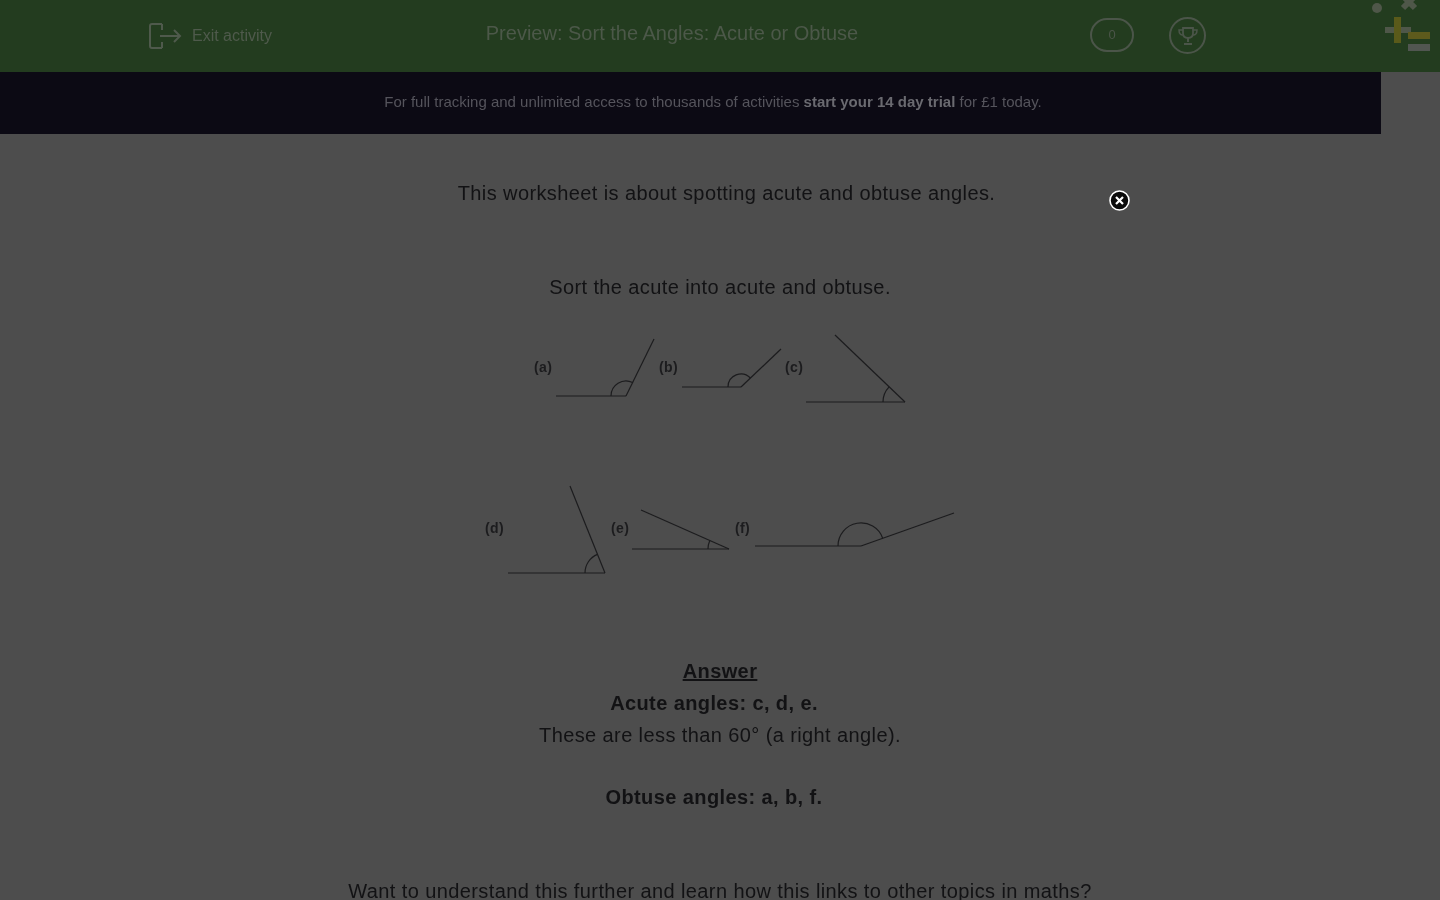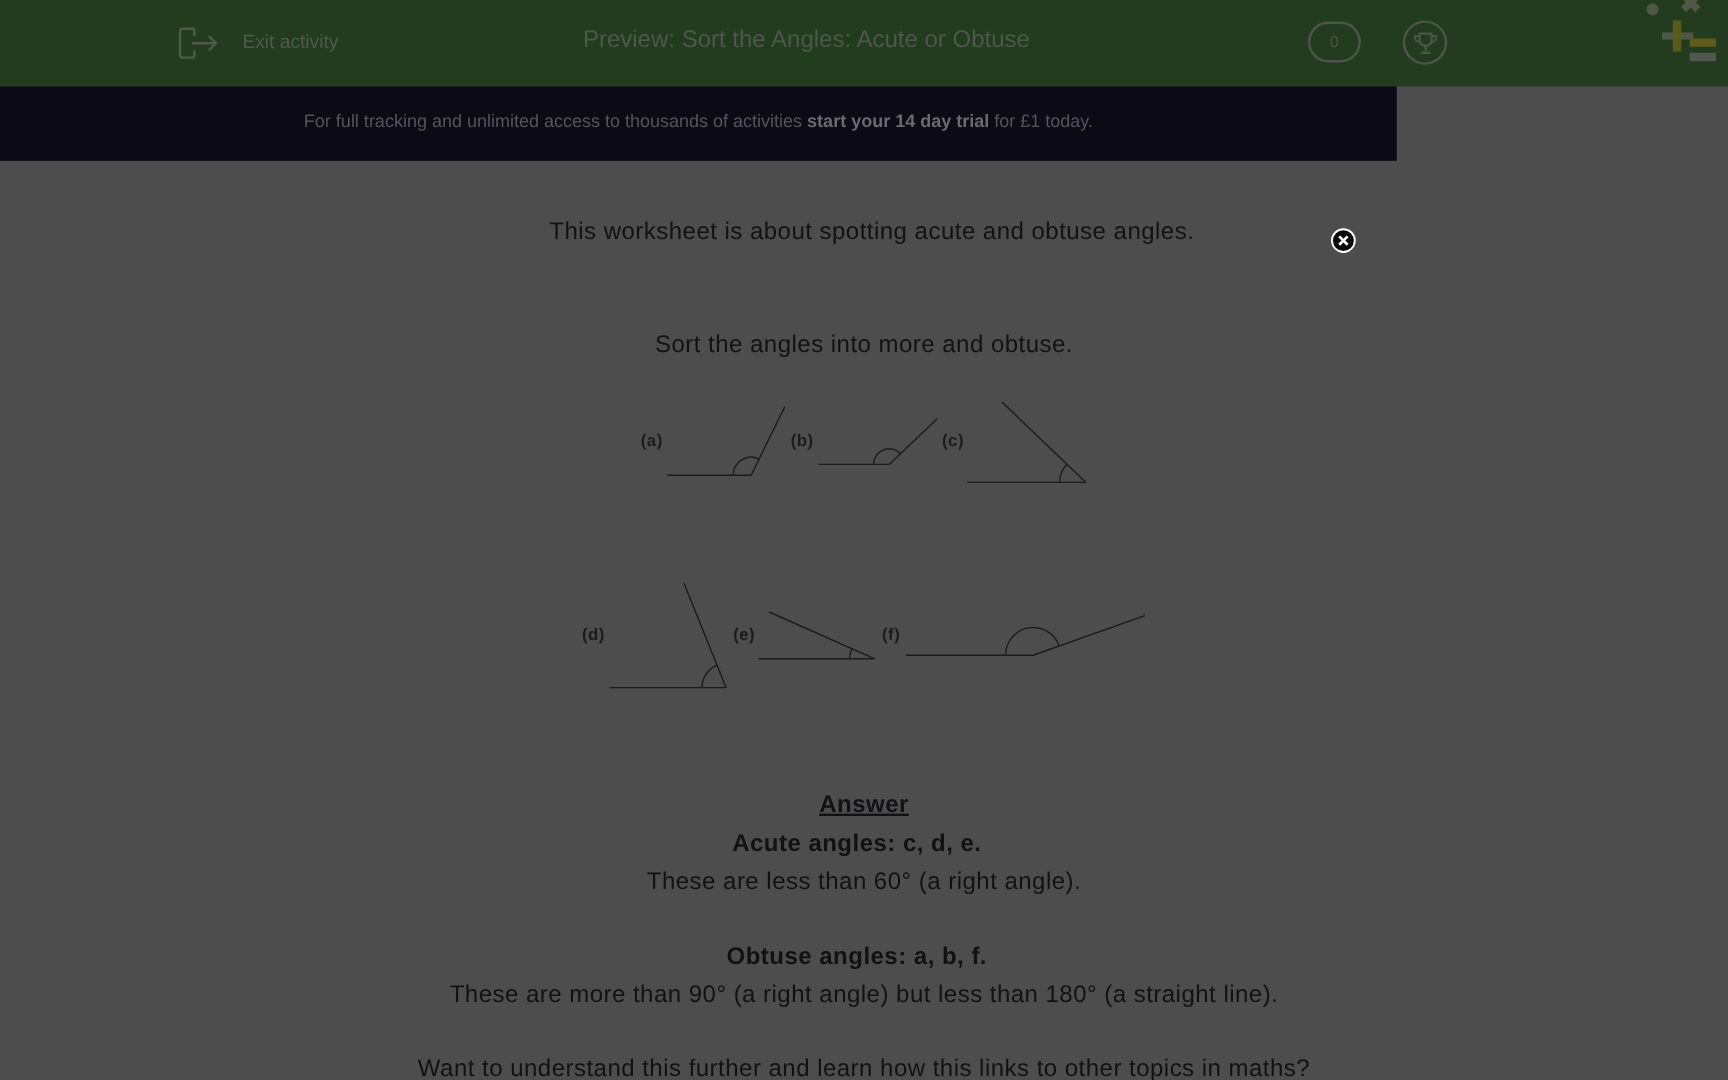--- a/index.html
+++ b/index.html
@@ -1,25 +1,25 @@
 <!DOCTYPE html>
 <html><head>
 <meta charset="utf-8">
 <style>
   html, body { margin:0; padding:0; }
   body { width:1440px; height:900px; overflow:hidden; background:#4d4d4d; font-family:"Liberation Sans", sans-serif; position:relative; }
   .topbar { position:absolute; left:0; top:0; width:1440px; height:72px; background:#233c1f; }
-  .exit { position:absolute; left:148px; top:20px; height:32px; display:flex; align-items:center; gap:20px; color:#4f5a4c; font-size:16px; cursor:pointer; }
+  .exit { position:absolute; left:148px; top:20px; height:32px; display:flex; align-items:center; gap:10px; color:#4f5a4c; font-size:16px; cursor:pointer; }
   .exit svg { display:block; }
   .title { position:absolute; left:0; right:0; top:22px; text-align:center; font-size:20px; color:#4c5849; pointer-events:none; }
   .title span { position:relative; left:-48px; }
   .score { position:absolute; left:1090px; top:18px; width:44px; height:34px; border:2px solid #4b5549; border-radius:20px; box-sizing:border-box; color:#4b5549; font-size:13px; text-align:center; line-height:30px; cursor:pointer; }
   .trophy { position:absolute; left:1169px; top:17px; width:37px; height:37px; border:2px solid #4b5549; border-radius:50%; box-sizing:border-box; display:flex; align-items:center; justify-content:center; cursor:pointer; }
   .logo { position:absolute; left:1368px; top:0; width:72px; height:56px; }
-  .banner { position:absolute; left:0; top:72px; width:1164px; height:62px; background:#0c0a14; color:#55545c; font-size:15px; text-align:center; line-height:60px; }
+  .banner { position:absolute; left:0; top:72px; width:1336px; height:62px; background:#0c0a14; color:#55545c; font-size:15px; text-align:center; line-height:60px;padding-left:45px; }
   .banner b { color:#6a6a70; }
   .content { position:absolute; left:0; top:134px; width:1440px; height:766px; color:#121214; font-size:20px; letter-spacing:0.4px; }
   .line { position:absolute; left:0; right:0; text-align:center; }
   .u { text-decoration:underline; font-weight:bold; }
   .bold { font-weight:bold; }
   .close { position:absolute; left:1109px; top:190px; width:21px; height:21px; cursor:pointer; }
   svg.fig { position:absolute; left:0; top:0; }
   .lbl { font-family:"Liberation Sans", sans-serif; font-weight:bold; font-size:14px; fill:#1c1c1e; }
 </style>
 </head>
@@ -52,21 +52,21 @@
     <rect x="40" y="44" width="22" height="7" fill="#515651"></rect>
   </svg>
 </div>
 
 <div class="banner">
   <span>For full tracking and unlimited access to thousands of activities </span><b>start your 14 day trial</b><span> for £1 today.</span>
 </div>
 
 <div class="content">
   <div class="line" style="top:48px;margin-left:13px;">This worksheet is about spotting acute and obtuse angles.</div>
-  <div class="line" style="top:142px;">Sort the angles into more and obtuse.</div>
+  <div class="line" style="top:142px;">Sort the acute into acute and obtuse.</div>
 
   <svg class="fig" width="1440" height="500" viewBox="0 134 1440 500" style="top:0;">
     <g stroke="#1c1c1e" stroke-width="1.2" fill="none">
 
       <g>
         <line x1="556" y1="396" x2="626" y2="396"></line>
         <line x1="626" y1="396" x2="654" y2="339"></line>
         <path d="M611 396 A15 15 0 0 1 632.6 382.5"></path>
       </g>
 
@@ -105,20 +105,19 @@
     <text class="lbl" x="785" y="372">(c)</text>
     <text class="lbl" x="485" y="533">(d)</text>
     <text class="lbl" x="611" y="533">(e)</text>
     <text class="lbl" x="735" y="533">(f)</text>
   </svg>
 
   <div class="line u" style="top:526px;">Answer</div>
   <div class="line bold" style="top:558px; left:-12px;">Acute angles: c, d, e.</div>
   <div class="line" style="top:590px;">These are less than 60° (a right angle).</div>
   <div class="line bold" style="top:652px; left:-12px;">Obtuse angles: a, b, f.</div>
-  <div class="line" style="top:684px;">These are more than 90° (a right angle) but less than 180° (a straight line).</div>
   <div class="line" style="top:746px;">Want to understand this further and learn how this links to other topics in maths?</div>
 </div>
 
 <svg class="close" viewBox="0 0 21 21">
   <circle cx="10.5" cy="10.5" r="9.5" fill="#0a0a0a" stroke="#ffffff" stroke-width="1.6"></circle>
   <path d="M7 7 L14 14 M14 7 L7 14" stroke="#ffffff" stroke-width="2.2"></path>
 </svg>
 
 </body></html>

